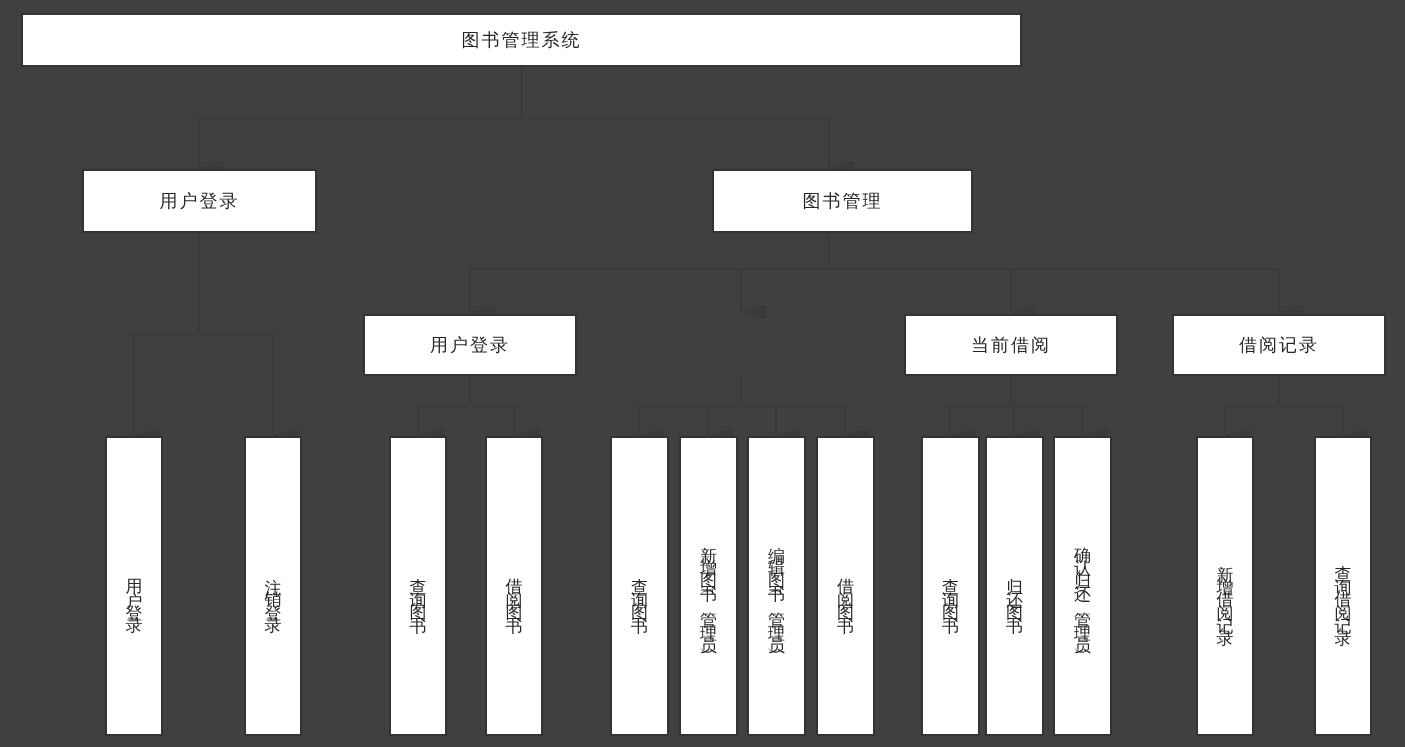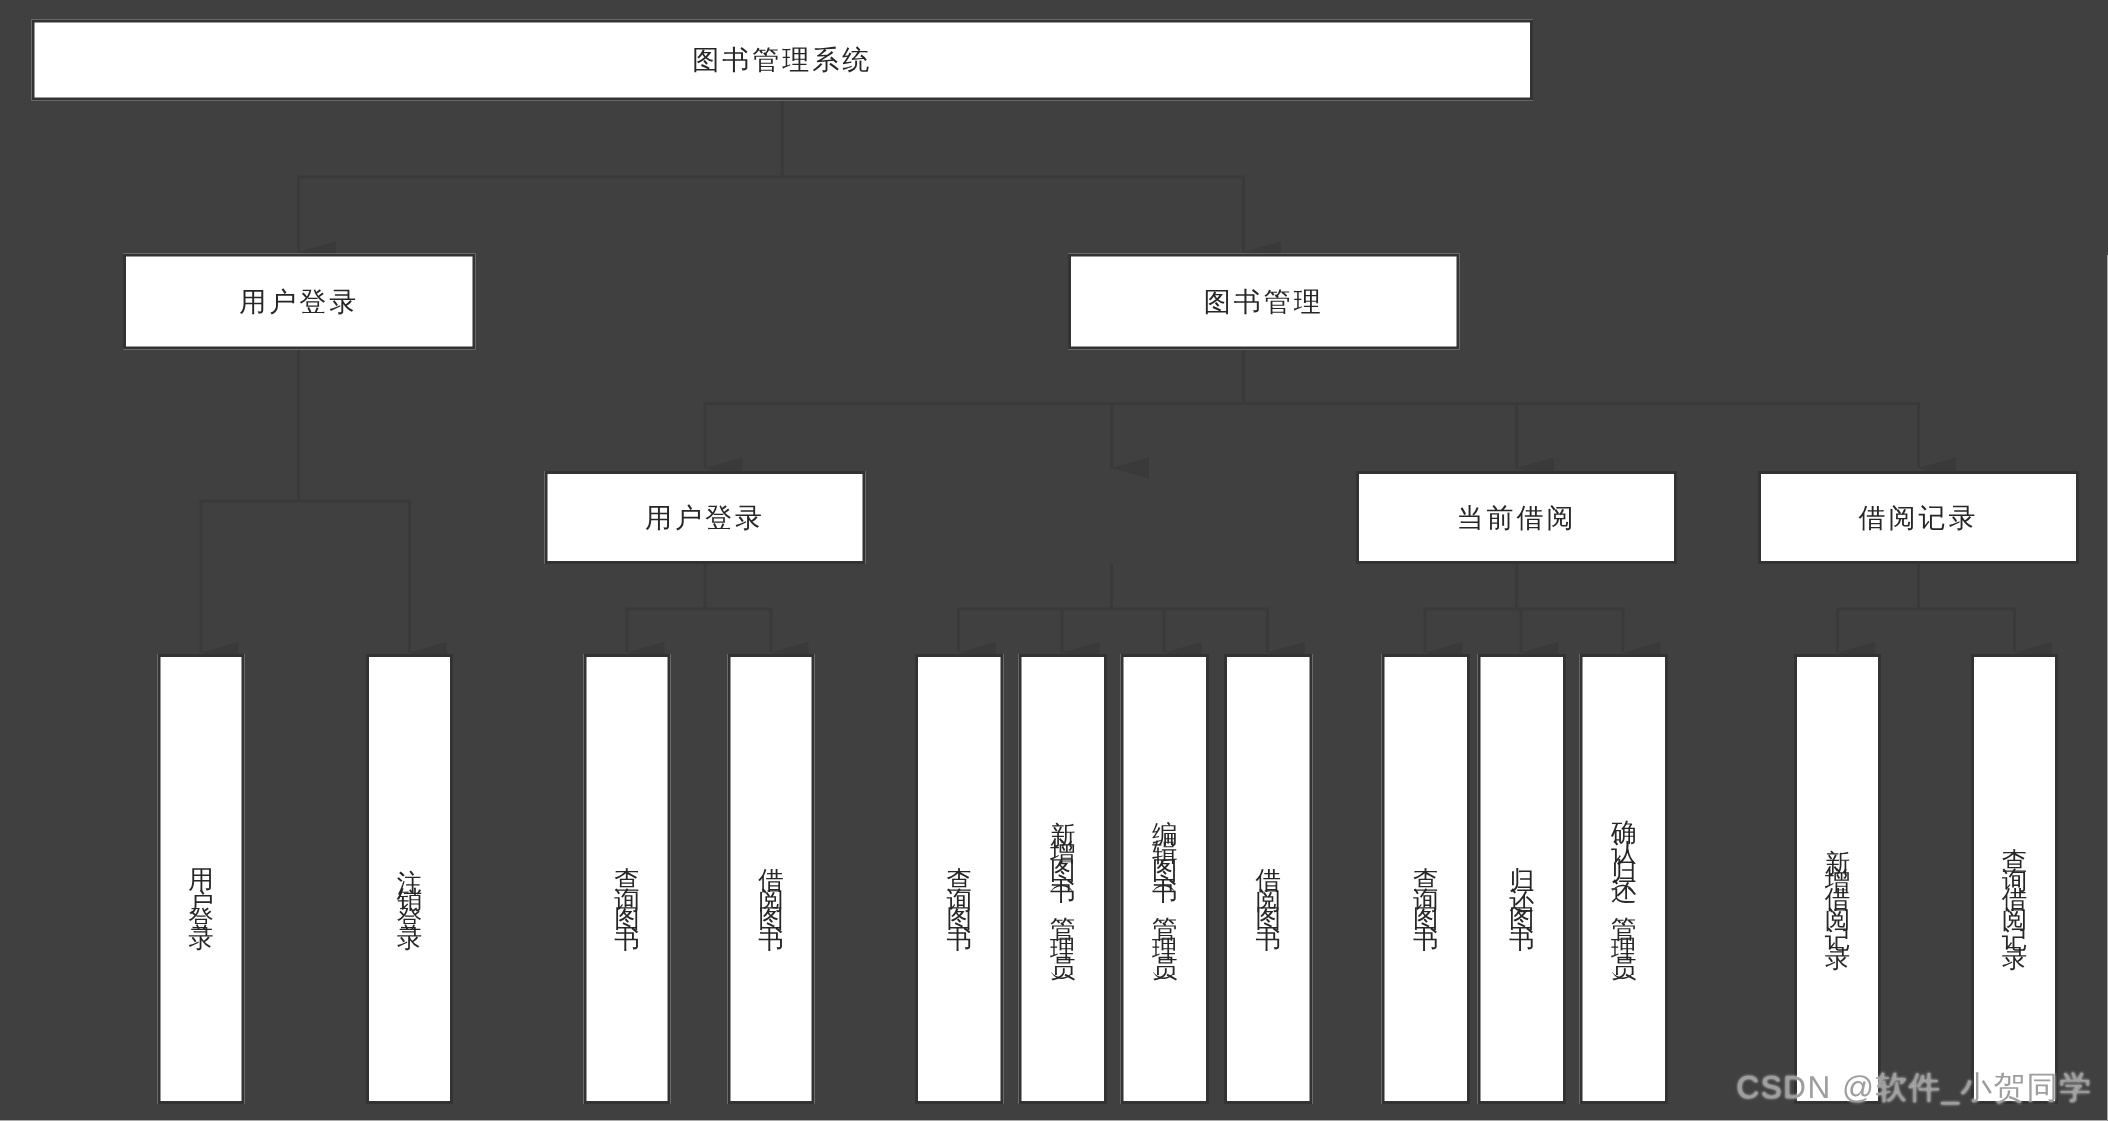--- a/index.html
+++ b/index.html
@@ -98,15 +98,14 @@
   <div class="box leaf" style="left:610px;top:436px;width:59px;height:300px">查询图书</div>
   <div class="box leaf" style="left:679px;top:436px;width:59px;height:300px">新增图书（管理员）</div>
   <div class="box leaf" style="left:747px;top:436px;width:59px;height:300px">编辑图书（管理员）</div>
   <div class="box leaf" style="left:816px;top:436px;width:59px;height:300px">借阅图书</div>
   <div class="box leaf" style="left:921px;top:436px;width:59px;height:300px">查询图书</div>
   <div class="box leaf" style="left:985px;top:436px;width:59px;height:300px">归还图书</div>
   <div class="box leaf" style="left:1053px;top:436px;width:59px;height:300px">确认归还（管理员）</div>
   <div class="box leaf" style="left:1196px;top:436px;width:58px;height:300px">新增借阅记录</div>
   <div class="box leaf" style="left:1314px;top:436px;width:58px;height:300px">查询借阅记录</div>
 
-  <div class="watermark">CSDN @软件_小贺同学</div>
 
 </div>
 
 </body></html>

